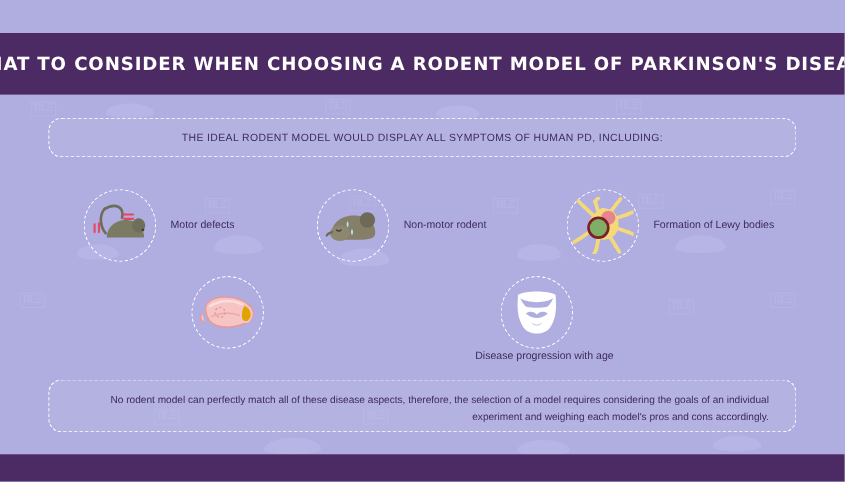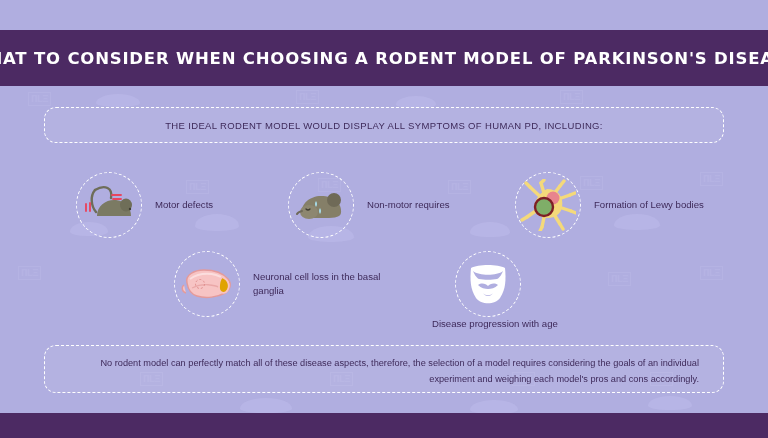--- a/index.html
+++ b/index.html
@@ -224,21 +224,21 @@
       <svg width="54" height="42" viewBox="0 0 54 42">
         <path d="M8 30 C6 20, 16 12, 27 12 C40 12, 48 19, 47 29 C46 34, 38 34, 28 34 C17 34, 9 34, 8 30 Z" fill="#857f68"></path>
         <ellipse cx="40" cy="16" rx="7" ry="7" fill="#6f6a57"></ellipse>
         <ellipse cx="15" cy="28" rx="9" ry="7" fill="#8d8770"></ellipse>
         <path d="M8 27 q-4 1 -5 3" stroke="#6e6959" stroke-width="2" fill="none" stroke-linecap="round"></path>
         <path d="M12 25 q2 2 4 0" stroke="#3f3c32" stroke-width="1.3" fill="none" stroke-linecap="round"></path>
         <path d="M22 17 q2 3 0 6 q-2 -3 0 -6 Z" fill="#a8e0ee"></path>
         <path d="M26 24 q2 3 0 6 q-2 -3 0 -6 Z" fill="#a8e0ee"></path>
       </svg>
     </div>
-    <div class="feature-label">Non-motor requires</div>
+    <div class="feature-label">Non-motor rodent</div>
   </div>
 
   <div class="feature" id="feature-lewy">
     <div class="feature-circle">
       <svg width="56" height="52" viewBox="0 0 56 52">
         <g stroke="#f4d97a" stroke-width="3.4" stroke-linecap="round" fill="none">
           <path d="M27 24 L10 8"></path>
           <path d="M27 24 L21 4"></path>
           <path d="M27 24 L40 7"></path>
           <path d="M27 24 L50 16"></path>
@@ -260,21 +260,20 @@
     <div class="feature-circle">
       <svg width="58" height="42" viewBox="0 0 58 42">
         <path d="M9 20 C7 12, 16 7, 26 7 C36 7, 45 10, 50 16 C54 21, 52 27, 47 30 C40 34, 28 36, 19 33 C12 31, 10 26, 9 20 Z" fill="#f7c4c4" stroke="#e49a9a" stroke-width="1.5"></path>
         <path d="M12 16 C22 9, 36 9, 46 16" fill="none" stroke="#fbdede" stroke-width="2"></path>
         <path d="M14 25 C24 20, 36 21, 45 26" fill="none" stroke="#eaa8a8" stroke-width="1.3"></path>
         <path d="M44 14 C51 17, 53 24, 48 29 C45 31, 41 29, 41 25 C41 20, 42 16, 44 14 Z" fill="#e0a300" stroke="#f7c4c4" stroke-width="1.8"></path>
         <path d="M6 22 C3 24, 4 29, 8 30" fill="#f7c4c4" stroke="#e49a9a" stroke-width="1.4"></path>
         <circle cx="22" cy="21" r="4.5" fill="none" stroke="#e08f8f" stroke-width="1" stroke-dasharray="2 2"></circle>
       </svg>
     </div>
-    <div class="feature-label">Neuronal cell loss in the basal ganglia</div>
   </div>
 
   <div class="feature" id="feature-age">
     <div class="feature-circle">
       <svg width="48" height="50" viewBox="0 0 48 50">
         <path d="M7 9 C14 5, 34 5, 41 9 C42 20, 42 30, 36 39 C31 46, 17 46, 12 39 C6 30, 6 20, 7 9 Z" fill="#ffffff"></path>
         <path d="M9 12 C15 17, 33 17, 39 12 C38 14, 36 19, 33 20 C28 21, 20 21, 15 20 C12 19, 10 14, 9 12 Z" fill="#b0aee0"></path>
         <path d="M14 26 C18 23, 22 25, 24 27 C26 25, 30 23, 34 26 C31 29, 27 30, 24 30 C21 30, 17 29, 14 26 Z" fill="#b0aee0"></path>
         <path d="M19 34 C21 37, 27 37, 29 34 C27 38, 21 38, 19 34 Z" fill="#b0aee0"></path>
       </svg>

